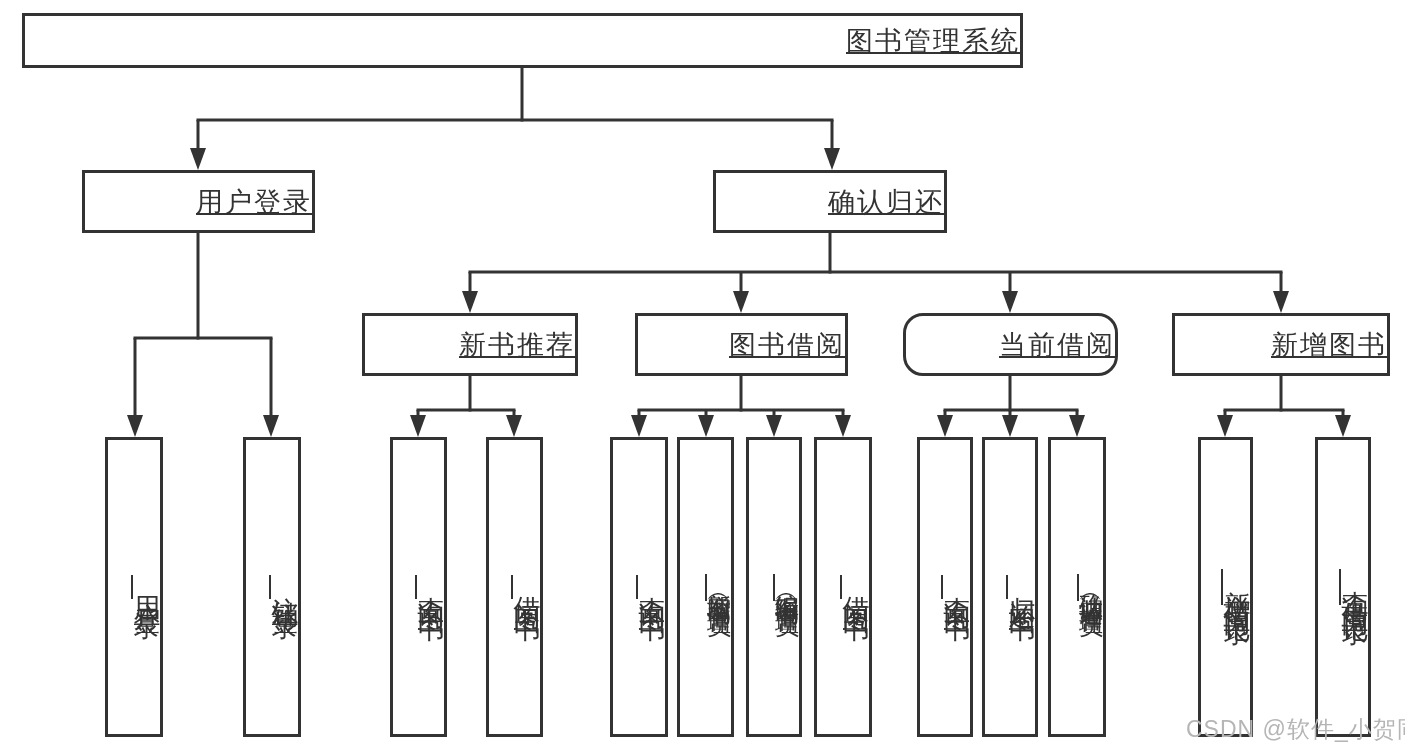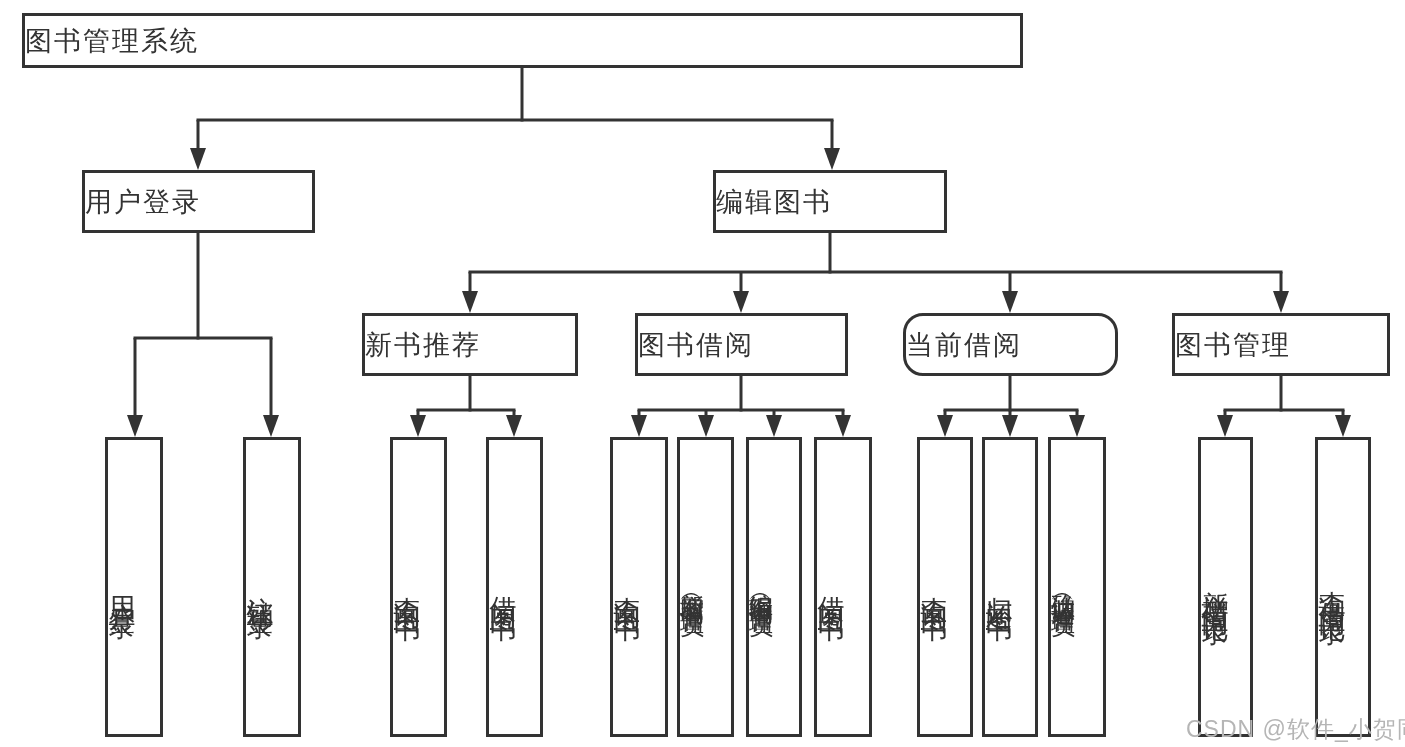--- a/index.html
+++ b/index.html
@@ -11,22 +11,23 @@
     overflow:hidden;
   }
   #connectors{position:absolute;left:0;top:0;width:1405px;height:747px;}
   .node{
     position:absolute;
     box-sizing:border-box;
     background:#fff;
     border:3px solid #333;
     display:flex;
     align-items:center;
-    justify-content:flex-start;
+    justify-content:flex-end;
     color:#333;
+    text-decoration:underline;
   }
   .hbox span{
     font-size:27px;
     letter-spacing:2px;
     color:#333;
     white-space:nowrap;
   }
   .vbox{height:300px;top:437px;}
   .vbox span{
     writing-mode:vertical-rl;
@@ -119,34 +120,34 @@
   </svg>
 
   <div class="node hbox" style="left:22px;top:13px;width:1001px;height:55px;">
     <span>图书管理系统</span>
   </div>
 
   <div class="node hbox" style="left:82px;top:170px;width:233px;height:63px;">
     <span>用户登录</span>
   </div>
   <div class="node hbox" style="left:713px;top:170px;width:234px;height:63px;">
-    <span>编辑图书</span>
+    <span>确认归还</span>
   </div>
 
   <div class="node hbox" style="left:362px;top:313px;width:216px;height:63px;">
     <span>新书推荐</span>
   </div>
   <div class="node hbox" style="left:635px;top:313px;width:213px;height:63px;">
     <span>图书借阅</span>
   </div>
   <div class="node hbox" style="left:903px;top:313px;width:215px;height:63px;border-radius:20px;">
     <span>当前借阅</span>
   </div>
   <div class="node hbox" style="left:1172px;top:313px;width:218px;height:63px;">
-    <span>图书管理</span>
+    <span>新增图书</span>
   </div>
 
   <div class="node vbox" style="left:105px;width:58px;">
     <span>用户登录</span>
   </div>
   <div class="node vbox" style="left:243px;width:58px;">
     <span>注销登录</span>
   </div>
 
   <div class="node vbox" style="left:390px;width:57px;">

